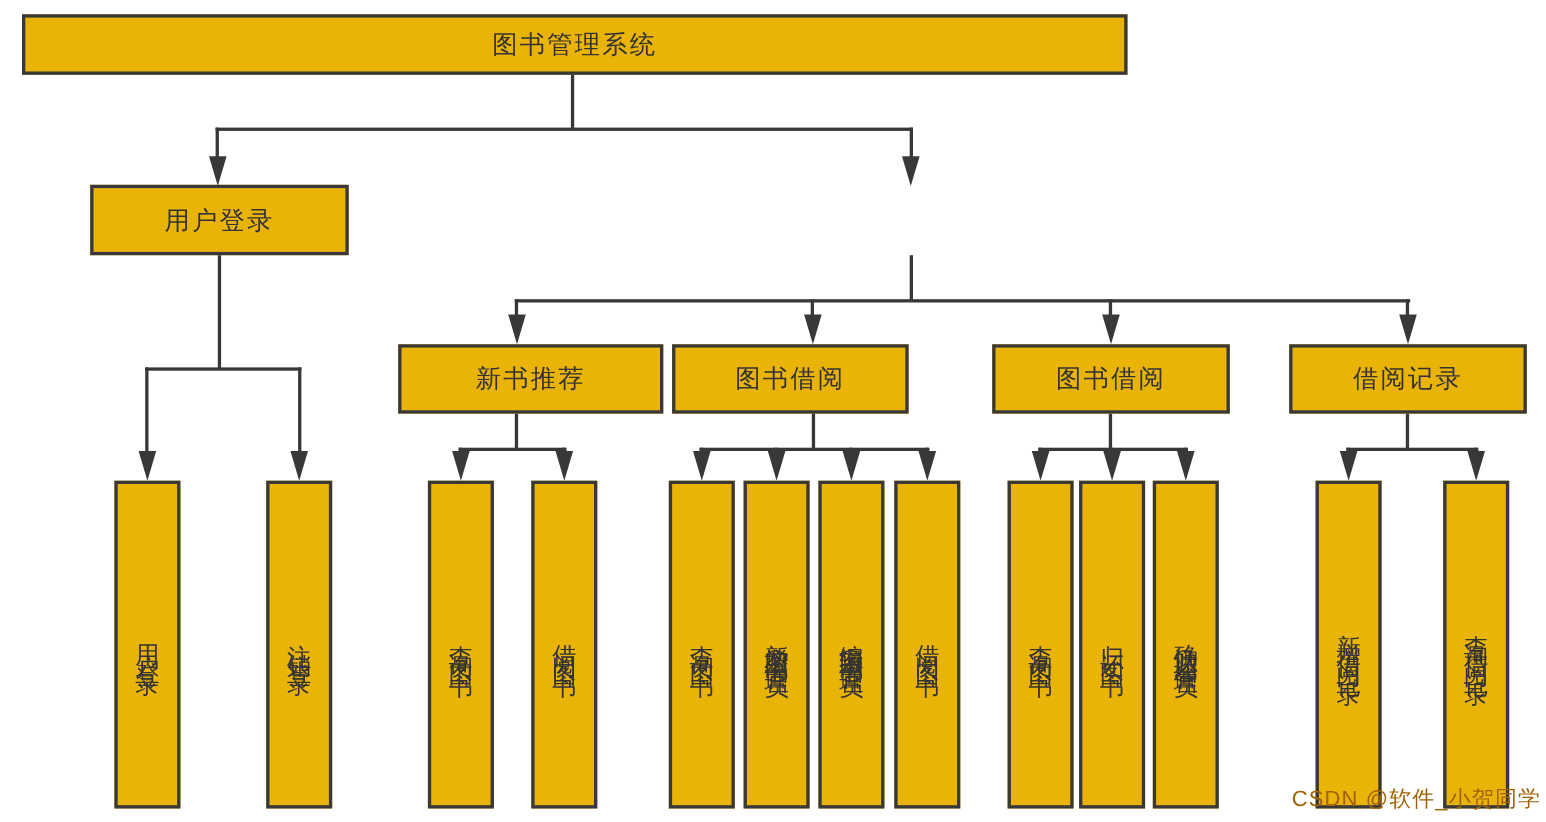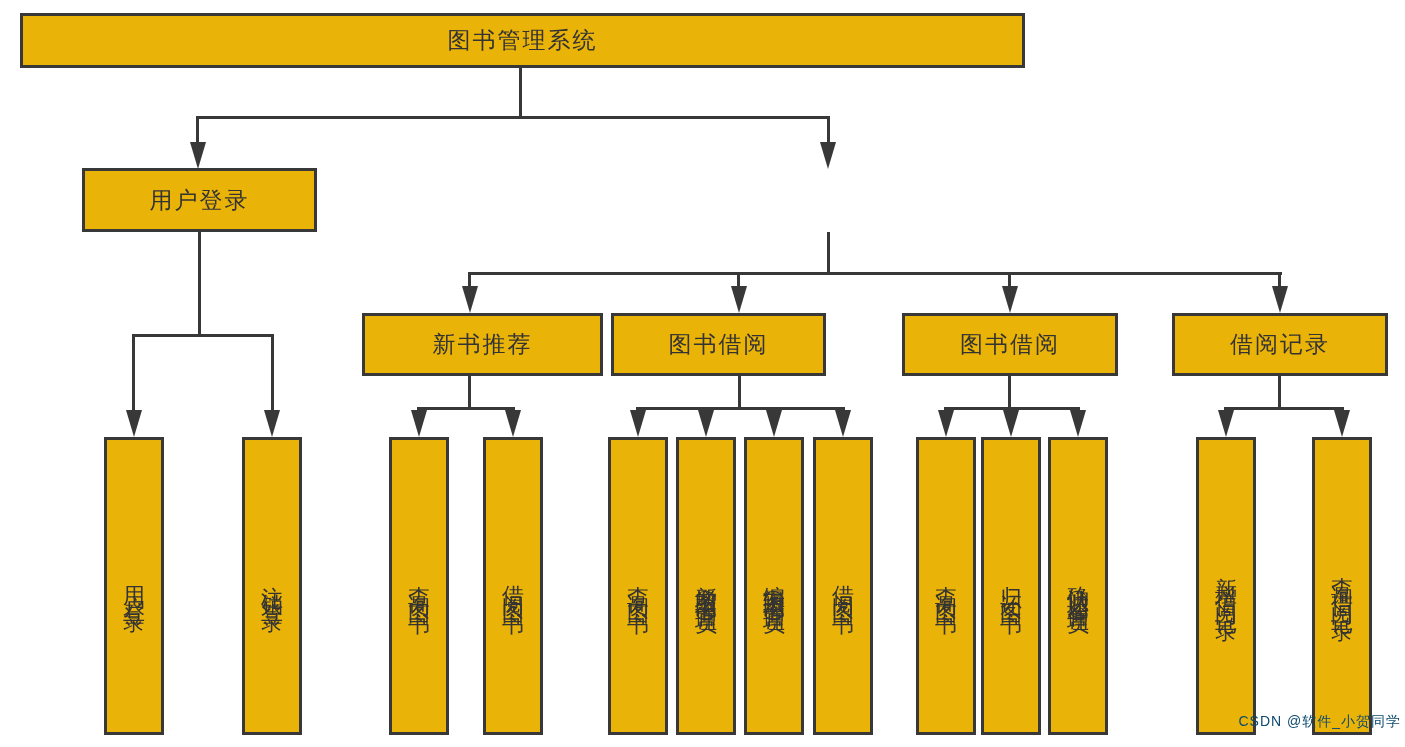--- a/index.html
+++ b/index.html
@@ -45,22 +45,22 @@
     width: 0;
     height: 0;
     border-left: 8px solid transparent;
     border-right: 8px solid transparent;
     border-top: 27px solid #383838;
   }
   .watermark {
     position: absolute;
     top: 713px;
     right: 4px;
-    color: #0c4a6e;
-    font-size: 14px;
+    color: #a16207;
+    font-size: 20px;
     letter-spacing: 1px;
     white-space: nowrap;
   }
 </style>
 </head>
 <body>
 
 <div id="canvas">
 
   <div class="node" style="left:20px;top:13px;width:1005px;height:55px">

